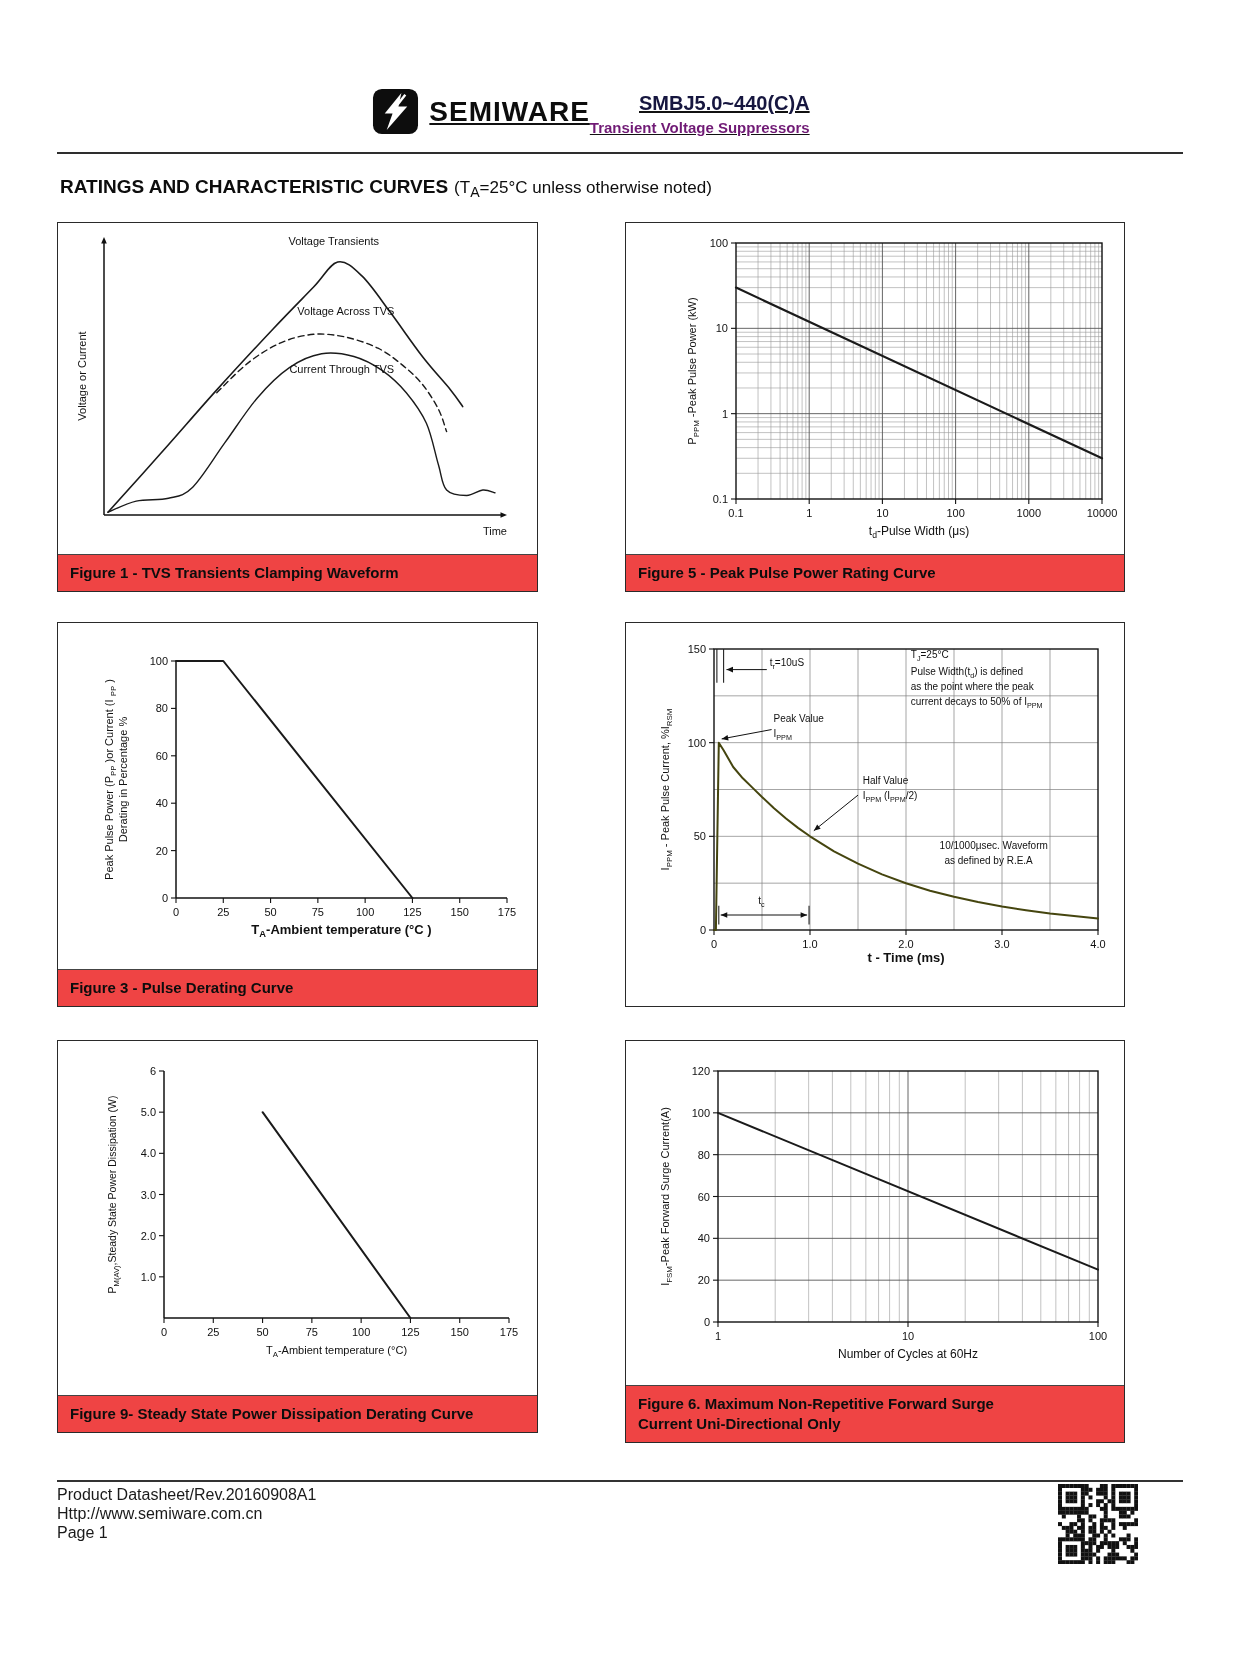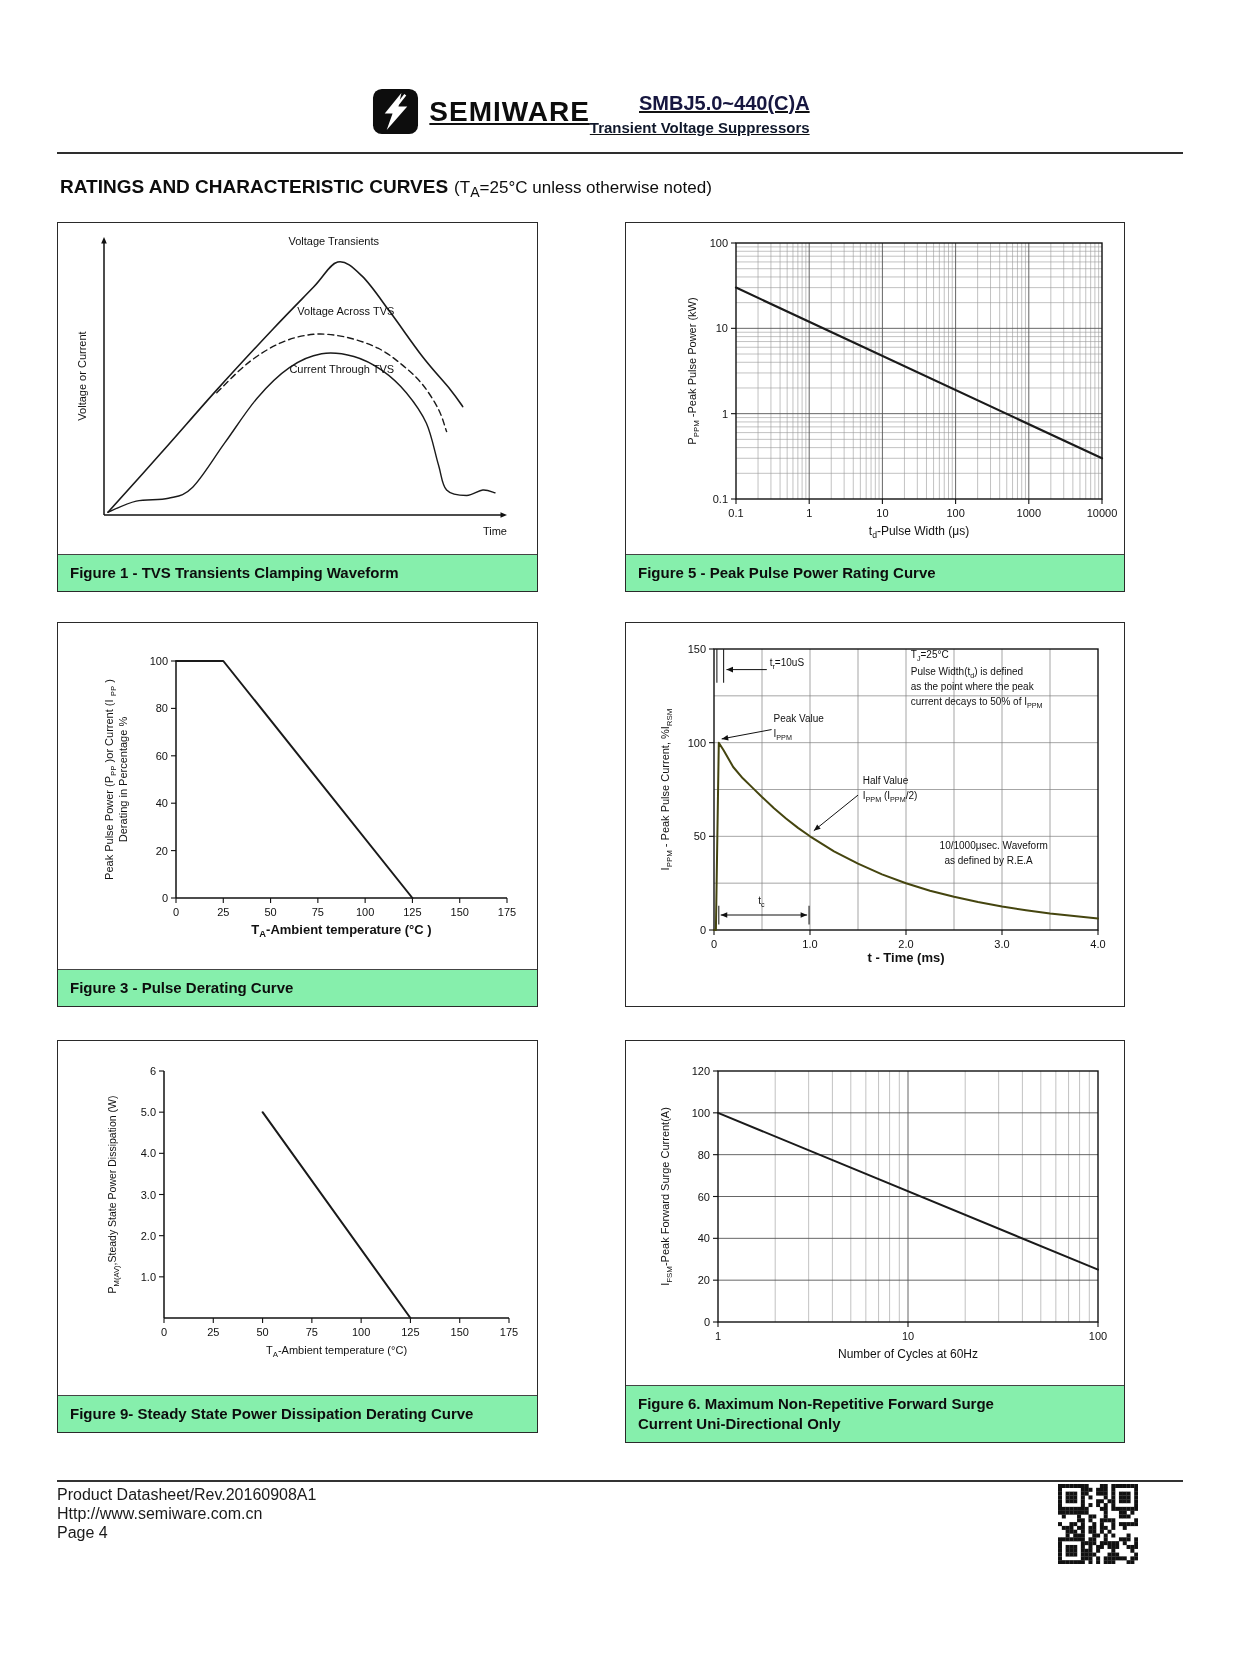--- a/index.html
+++ b/index.html
@@ -5,28 +5,28 @@
   *{box-sizing:border-box;margin:0;padding:0;}
   html,body{background:#fff;}
   body{font-family:"Liberation Sans",sans-serif;color:#111;}
   .page{position:relative;width:1240px;height:1654px;background:#fff;overflow:hidden;margin:0 auto;}
   .header{position:absolute;left:57px;top:88px;width:1068px;display:flex;justify-content:center;align-items:flex-start;text-decoration:underline;}
   .brand{display:flex;align-items:center;gap:10px;}
   .logo{width:47px;height:47px;}
   .brand-text{font-size:28px;font-weight:700;letter-spacing:1px;color:#0d0d0d;}
   .head-right{text-align:right;padding-top:4px;}
   .part{font-size:20px;font-weight:700;color:#16163f;}
-  .subtitle{font-size:15px;font-weight:700;color:#0f172a;margin-top:4px;}
+  .subtitle{font-size:15px;font-weight:700;color:#701a75;margin-top:4px;}
   .rule{position:absolute;left:57px;top:152px;width:1126px;height:2px;background:#2e2e2e;}
   .section-title{position:absolute;left:60px;top:176px;font-size:19px;font-weight:700;color:#0d0d0d;white-space:nowrap;}
   .section-title .note{font-weight:400;font-size:17px;margin-left:6px;}
   .figure{position:absolute;border:1px solid #2a2a2a;display:flex;flex-direction:column;background:#fff;}
   .chart-wrap{flex:1;position:relative;overflow:hidden;}
   .chart-wrap svg{display:block;}
-  .caption{background:#86efac;border-top:1px solid #444;font-size:15px;font-weight:700;padding:8px 12px;white-space:pre-line;color:#0d0d0d;line-height:1.35;}
+  .caption{background:#ef4444;border-top:1px solid #444;font-size:15px;font-weight:700;padding:8px 12px;white-space:pre-line;color:#0d0d0d;line-height:1.35;}
   .footer-rule{position:absolute;left:57px;top:1480px;width:1126px;height:2px;background:#333;}
   .footer-text{position:absolute;left:57px;top:1486px;font-size:16px;color:#1a1a1a;line-height:1.18;}
   .qr{position:absolute;left:1058px;top:1484px;width:80px;height:80px;}
   svg text{font-family:"Liberation Sans",sans-serif;}
 </style>
 </head>
 <body>
 
 <div class="page">
 
@@ -371,21 +371,21 @@
         </svg>
     </div>
     <div class="caption">Figure 6. Maximum Non-Repetitive Forward Surge
 Current Uni-Directional Only</div>
   </section>
 
   <div class="footer-rule"></div>
   <div class="footer-text">
     <div>Product Datasheet/Rev.20160908A1</div>
     <div>Http://www.semiware.com.cn</div>
-    <div>Page 4</div>
+    <div>Page 1</div>
   </div>
 
   <svg id="qr-svg" class="qr" viewBox="0 0 80 80">
       <rect x="26.67" y="0.00" width="4" height="4" fill="#111"></rect>
       <rect x="41.90" y="0.00" width="4" height="4" fill="#111"></rect>
       <rect x="45.71" y="0.00" width="4" height="4" fill="#111"></rect>
       <rect x="26.67" y="3.81" width="4" height="4" fill="#111"></rect>
       <rect x="30.48" y="3.81" width="4" height="4" fill="#111"></rect>
       <rect x="38.10" y="3.81" width="4" height="4" fill="#111"></rect>
       <rect x="41.90" y="3.81" width="4" height="4" fill="#111"></rect>

